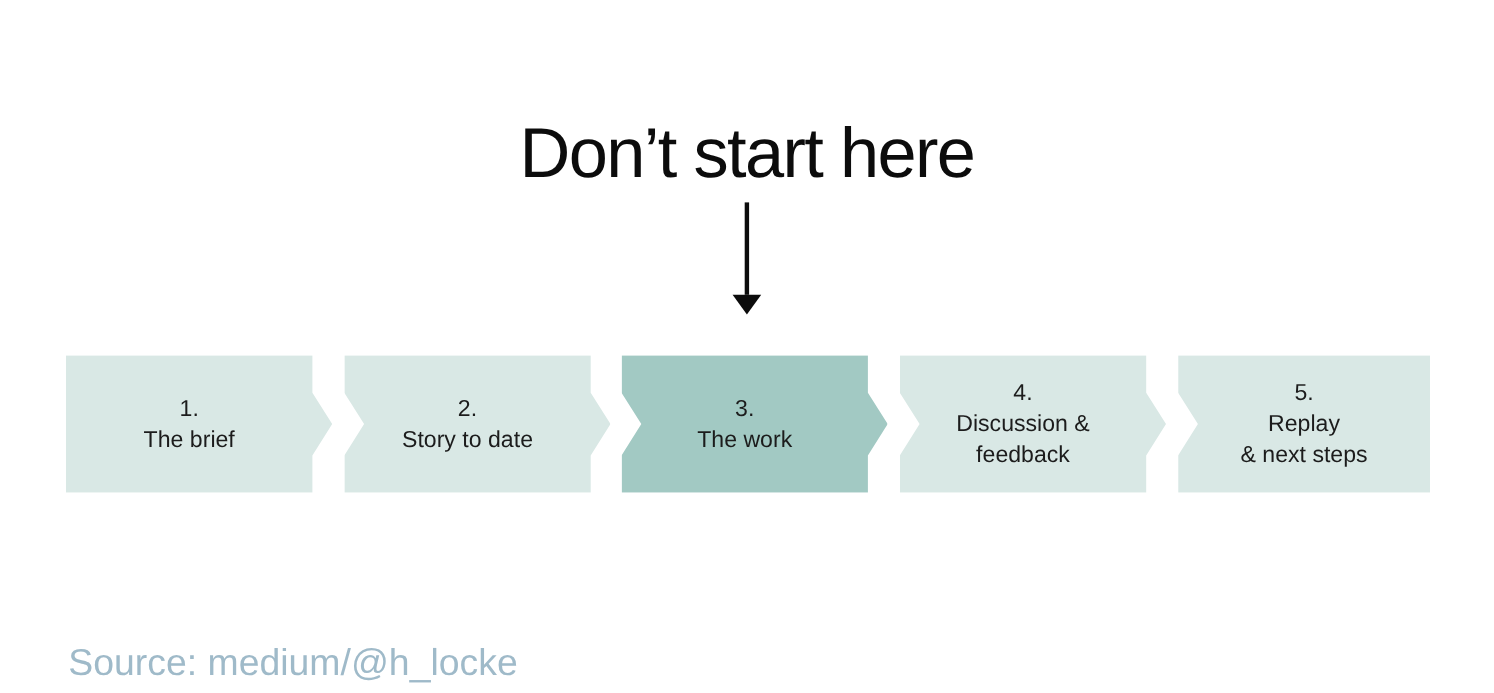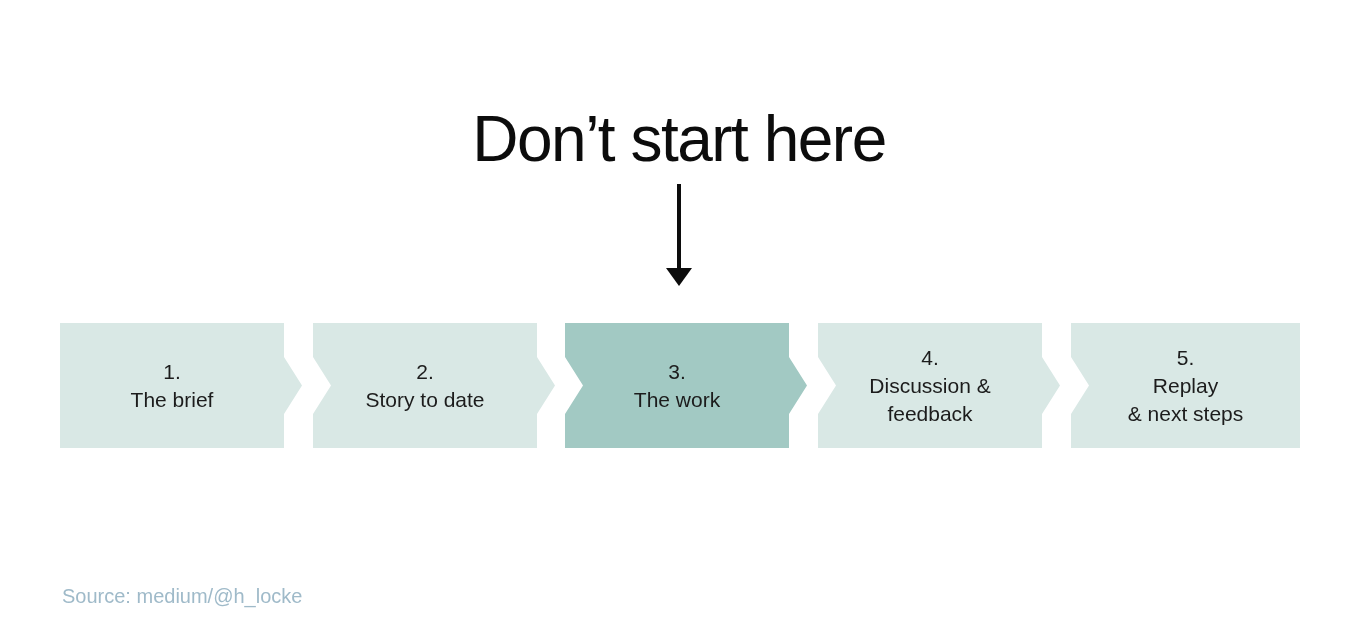--- a/index.html
+++ b/index.html
@@ -103,21 +103,21 @@
   }
   .step-5 {
     left: 1071px; width: 229px;
     clip-path: polygon(0 0, 229px 0, 229px 125px, 0 125px, 0 91px, 18px 62.5px, 0 34px);
   }
 
   .source {
     position: absolute;
     left: 62px;
     top: 586px;
-    font-size: 20px;
+    font-size: 34px;
     line-height: 1;
     color: var(--source-text);
   }
 </style>
 </head>
 <body>
 
 <div class="canvas">
 
   <div class="title">Don’t start here</div>

